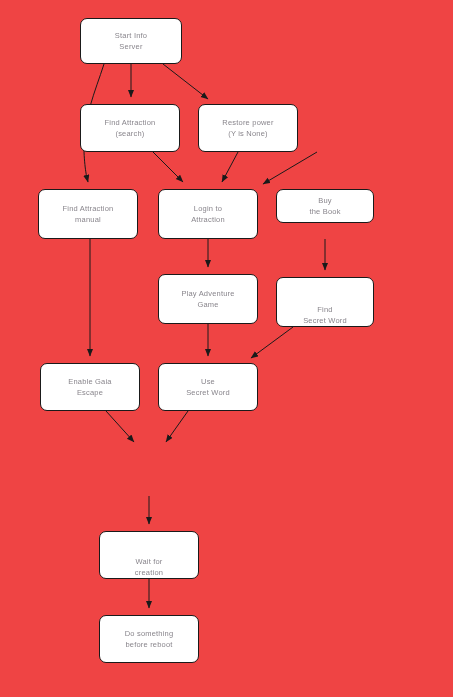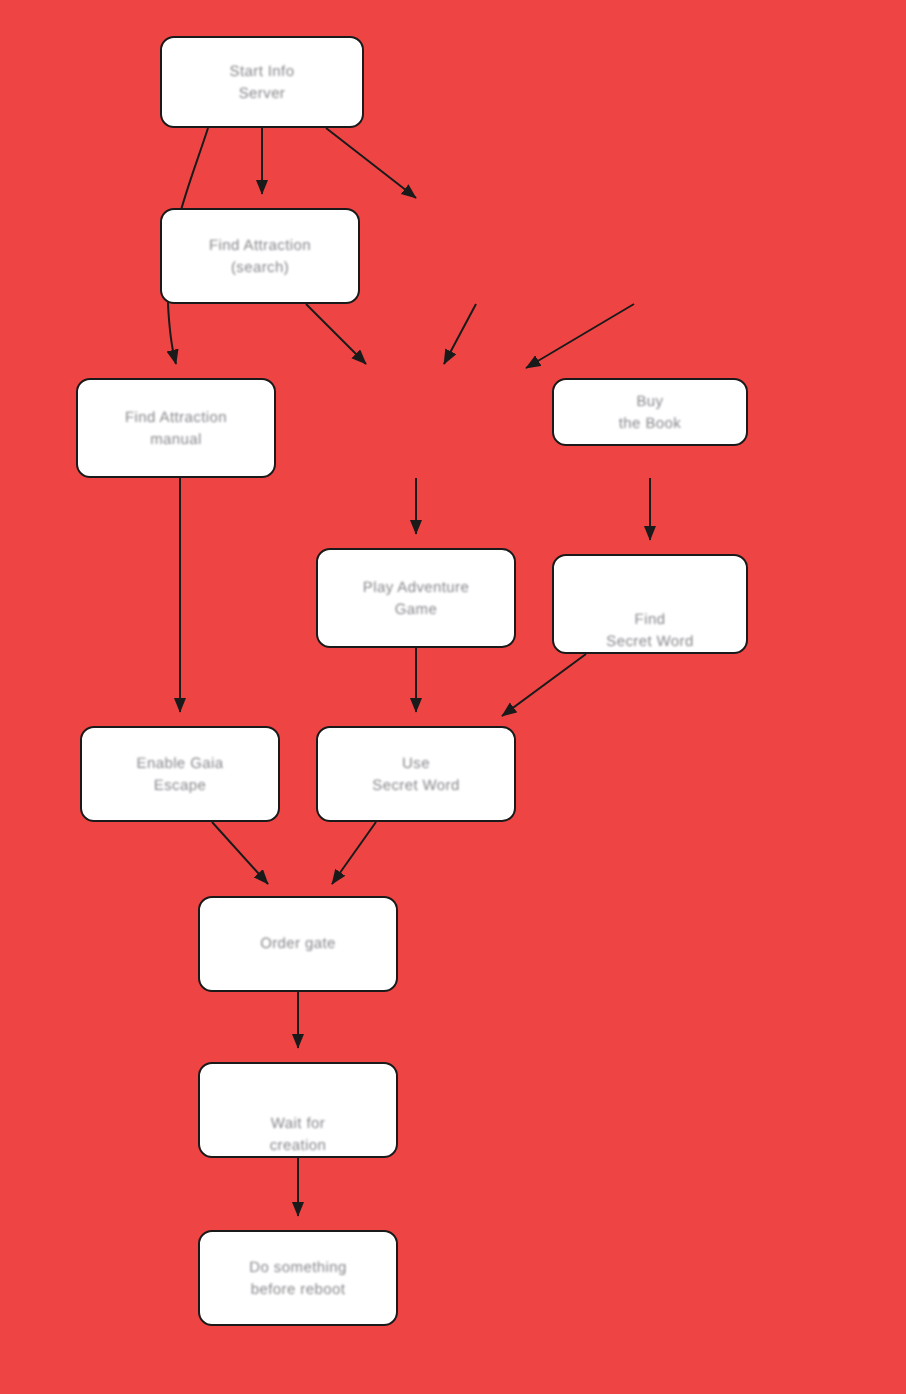--- a/index.html
+++ b/index.html
@@ -95,27 +95,35 @@
   <div class="node" style="left:80px; top:18px; width:102px; height:46px;">
     <span class="node-label">Start Info
 Server</span>
   </div>
 
   <div class="node" style="left:80px; top:104px; width:100px; height:48px;">
     <span class="node-label">Find Attraction
 (search)</span>
   </div>
 
+  <div class="node" style="left:198px; top:104px; width:100px; height:48px;">
+    <span class="node-label">Restore power
+(Y is None)</span>
+  </div>
 
 
   <div class="node" style="left:38px; top:189px; width:100px; height:50px;">
     <span class="node-label">Find Attraction
 manual</span>
   </div>
 
+  <div class="node" style="left:158px; top:189px; width:100px; height:50px;">
+    <span class="node-label">Login to
+Attraction</span>
+  </div>
 
   <div class="node" style="left:276px; top:189px; width:98px; height:34px;">
     <span class="node-label">Buy
 the Book</span>
   </div>
 
   <div class="node" style="left:158px; top:274px; width:100px; height:50px;">
     <span class="node-label">Play Adventure
 Game</span>
   </div>
@@ -128,23 +136,20 @@
   <div class="node" style="left:40px; top:363px; width:100px; height:48px;align-items:center;">
     <span class="node-label">Enable Gaia
 Escape</span>
   </div>
 
   <div class="node" style="left:158px; top:363px; width:100px; height:48px;text-align:center;">
     <span class="node-label">Use
 Secret Word</span>
   </div>
 
-  <div class="node" style="left:99px; top:448px; width:100px; height:48px;">
-    <span class="node-label">Order gate</span>
-  </div>
 
   <div class="node" style="left:99px; top:531px; width:100px; height:48px;align-items:flex-end;">
     <span class="node-label">Wait for
 creation</span>
   </div>
 
   <div class="node" style="left:99px; top:615px; width:100px; height:48px;">
     <span class="node-label">Do something
 before reboot</span>
   </div>

